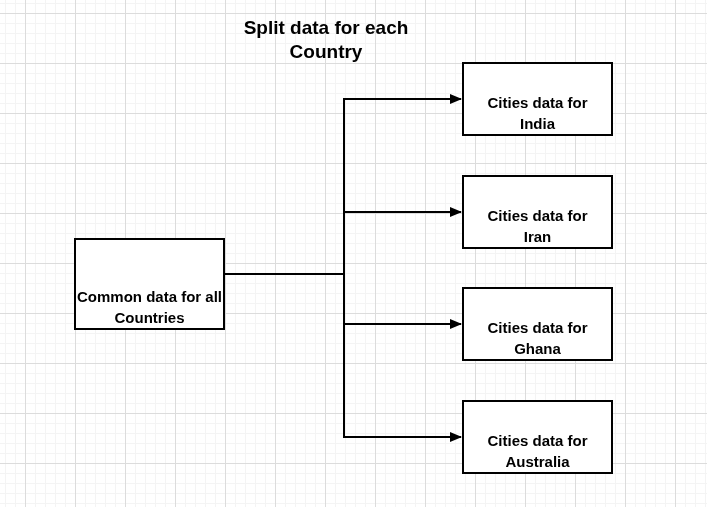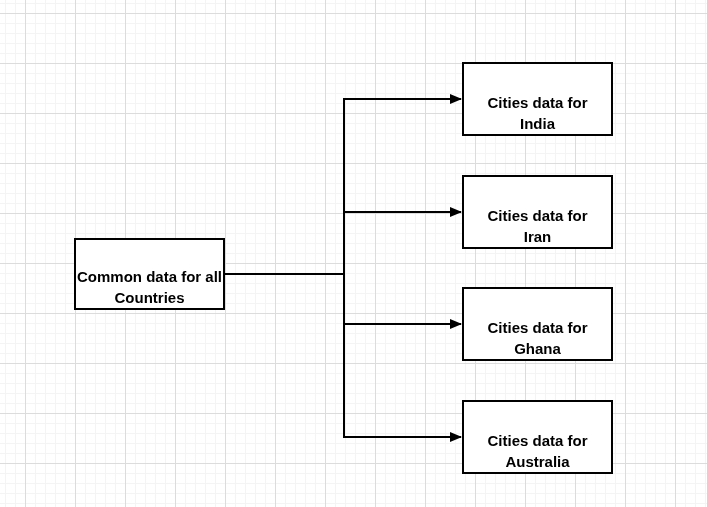--- a/index.html
+++ b/index.html
@@ -58,21 +58,21 @@
       align-items: flex-end;
       justify-content: center;
       text-align: center;
       font-size: 15px;
       font-weight: bold;
       line-height: 21px;
       color: #000000;
       white-space: pre-line;
       cursor: default;
     }
-    .node-common    { left: 74px;  top: 238px; width: 151px; height: 72px; }
+    .node-common    { left: 74px;  top: 238px; width: 151px; height: 92px; }
     .node-india     { left: 462px; top: 62px;  width: 151px; height: 74px; }
     .node-iran      { left: 462px; top: 175px; width: 151px; height: 74px; }
     .node-ghana     { left: 462px; top: 287px; width: 151px; height: 74px; }
     .node-australia { left: 462px; top: 400px; width: 151px; height: 74px; }
   </style>
 </head>
 <body>
 
 <div class="canvas">
 
@@ -81,20 +81,22 @@
       <marker id="arrow" markerUnits="userSpaceOnUse" markerWidth="13" markerHeight="11" refX="11" refY="5" orient="auto">
         <path d="M0,0 L12,5 L0,10 Z" fill="#000000"></path>
       </marker>
     </defs>
     <path d="M225,274 L344,274 L344,99 L461,99" fill="none" stroke="#000000" stroke-width="2" marker-end="url(#arrow)"></path>
     <path d="M225,274 L344,274 L344,212 L461,212" fill="none" stroke="#000000" stroke-width="2" marker-end="url(#arrow)"></path>
     <path d="M225,274 L344,274 L344,324 L461,324" fill="none" stroke="#000000" stroke-width="2" marker-end="url(#arrow)"></path>
     <path d="M225,274 L344,274 L344,437 L461,437" fill="none" stroke="#000000" stroke-width="2" marker-end="url(#arrow)"></path>
   </svg>
 
+  <div class="diagram-title">Split data for each
+Country</div>
 
   <div class="node node-common">
     <span>Common data for all
 Countries</span>
   </div>
 
   <div class="node node-india">
     <span>Cities data for
 India</span>
   </div>

